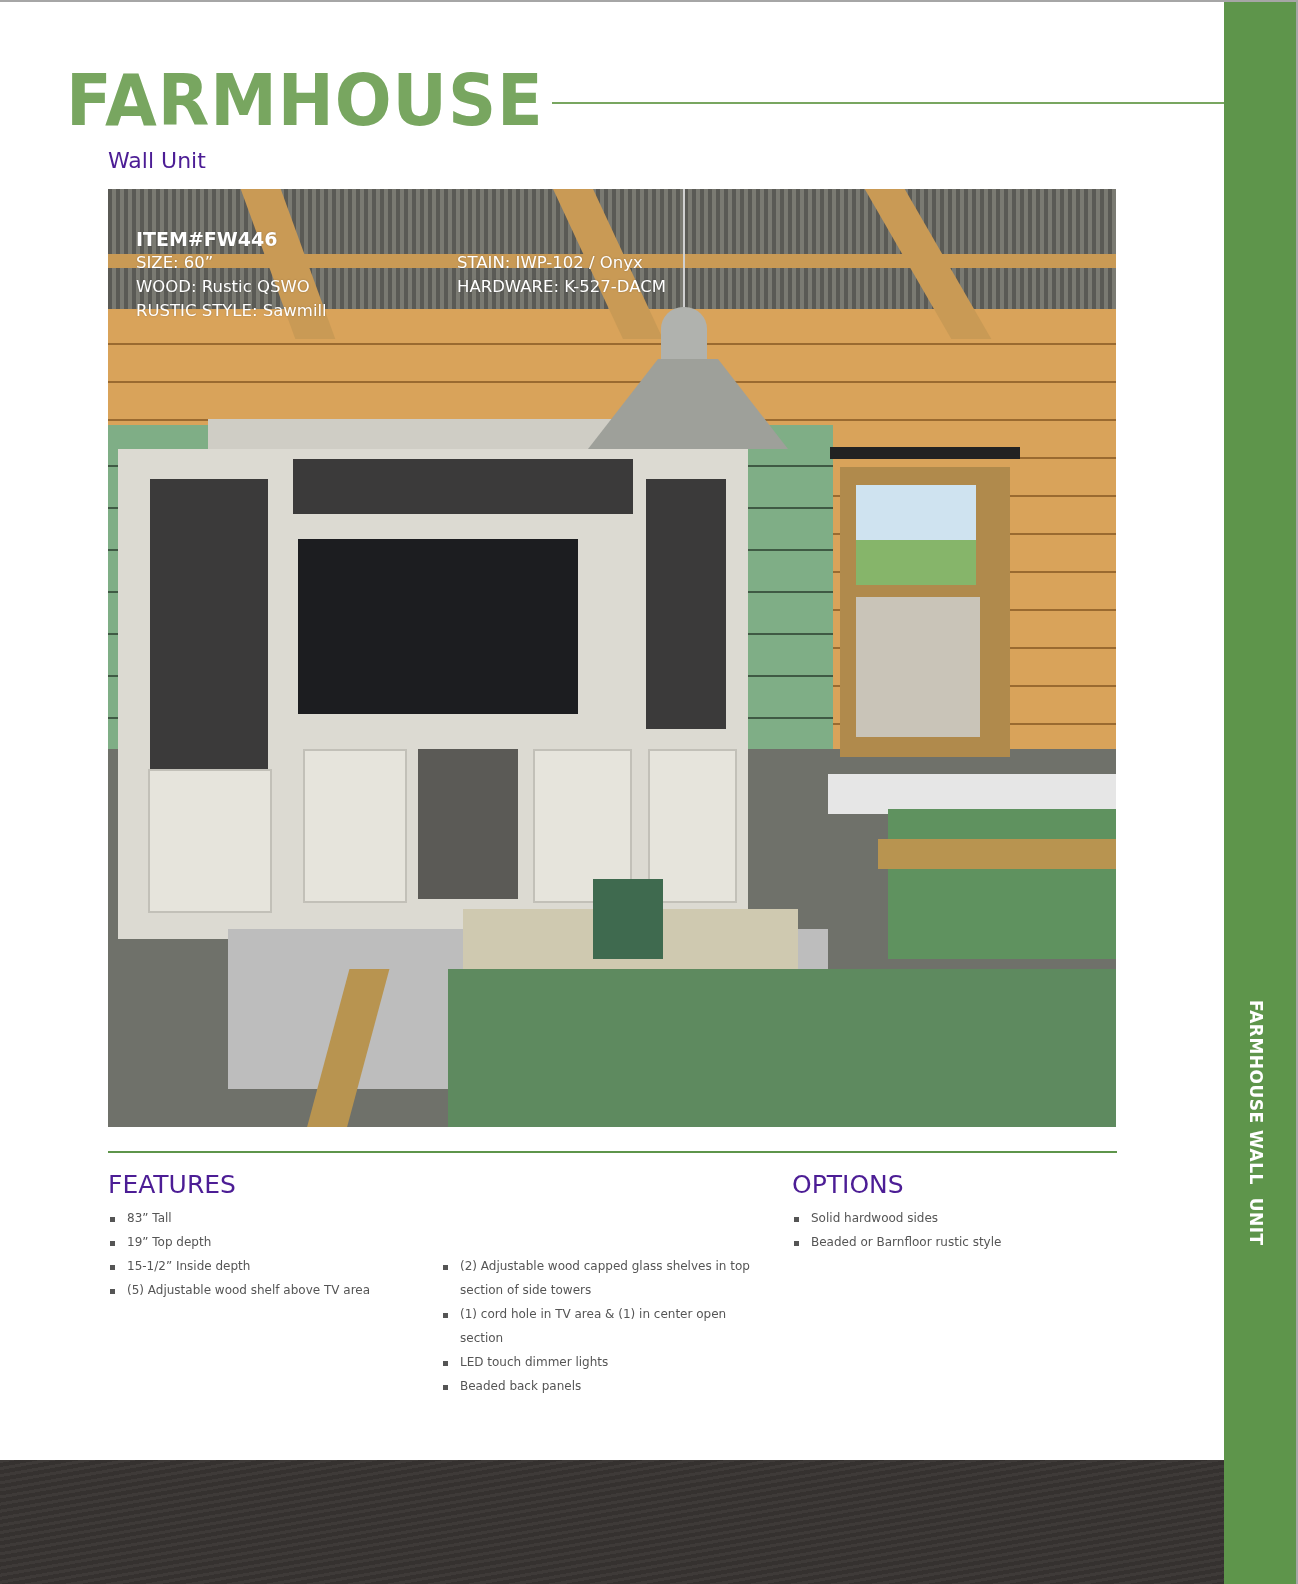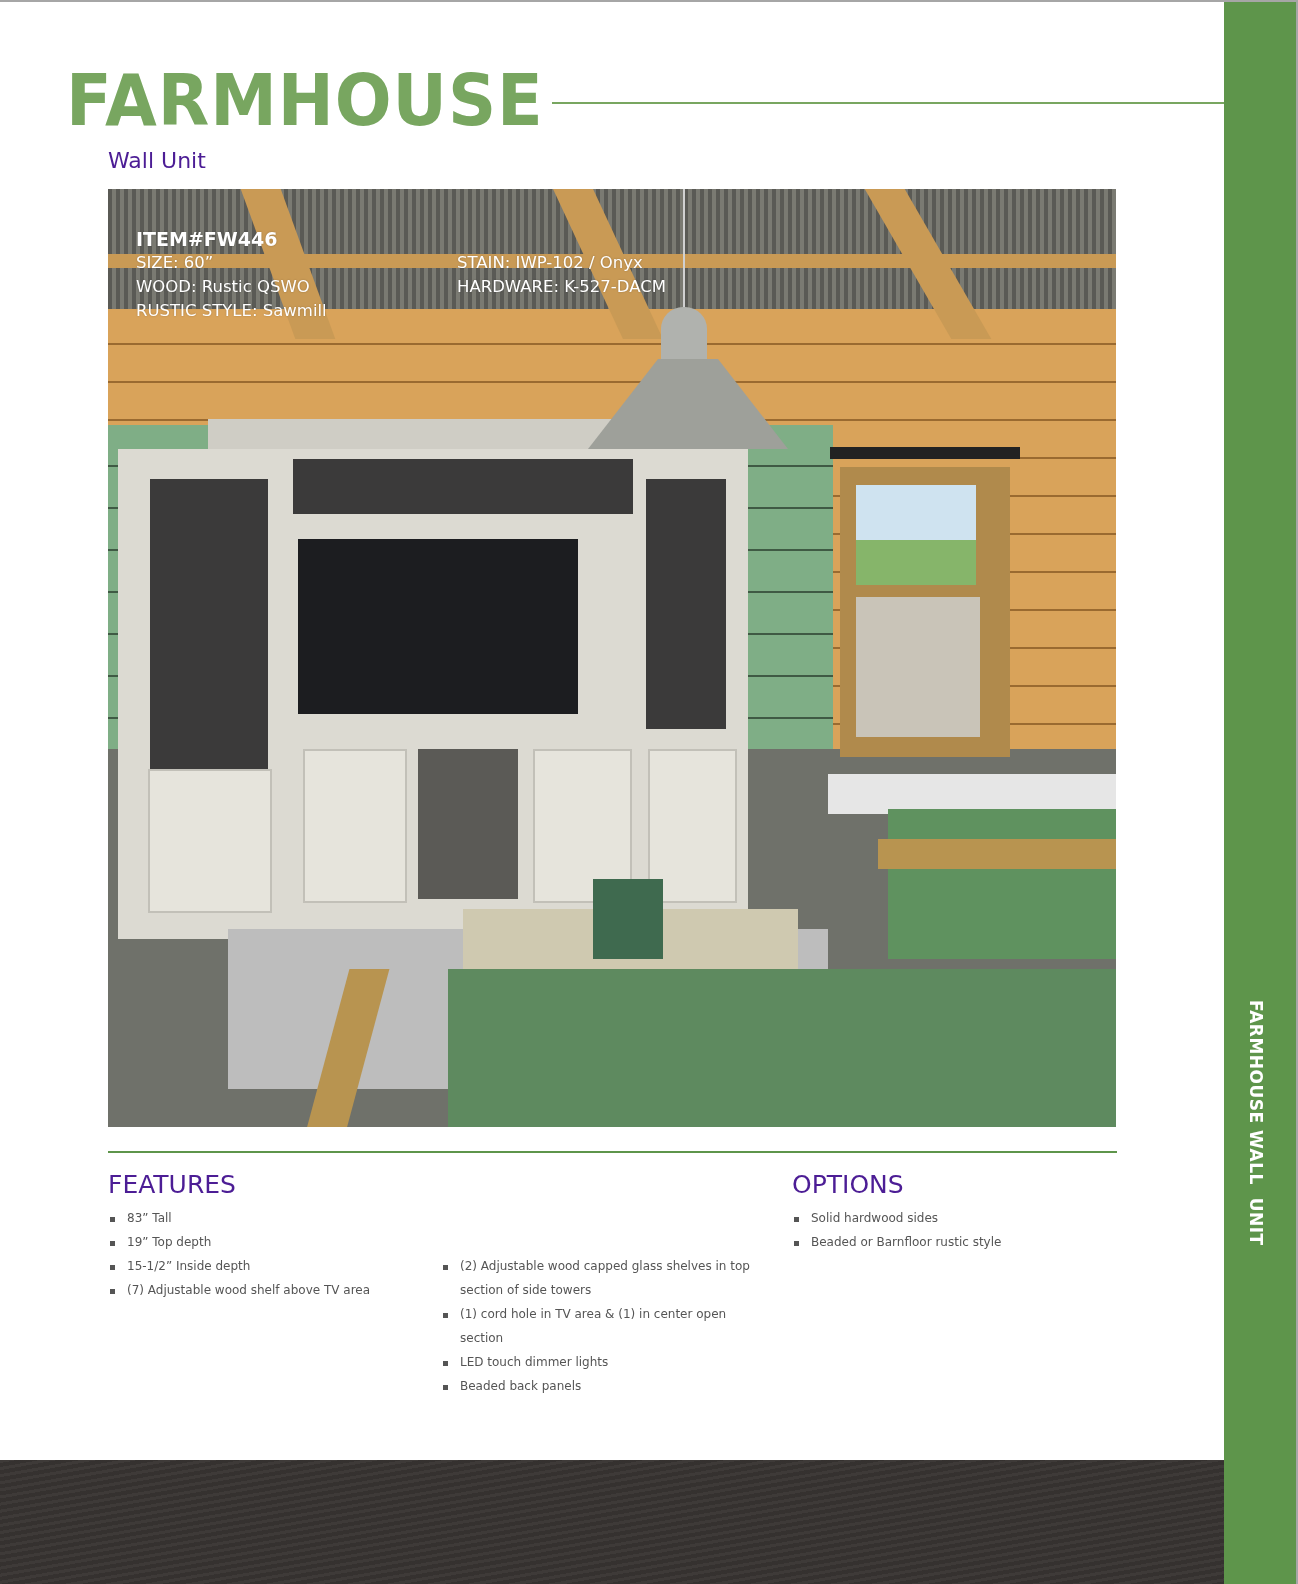--- a/index.html
+++ b/index.html
@@ -146,21 +146,21 @@
   </div>
 </div>
 
 <div class="section-rule"></div>
 
 <div class="heading" style="left:108px;top:1170px;">FEATURES</div>
 <ul class="bullets" style="left:110px;top:1206px;width:300px;">
   <li>83” Tall</li>
   <li>19” Top depth</li>
   <li>15-1/2” Inside depth</li>
-  <li>(7) Adjustable wood shelf above TV area</li>
+  <li>(5) Adjustable wood shelf above TV area</li>
 </ul>
 <ul class="bullets" style="left:443px;top:1206px;width:310px;margin-top:48px;">
   <li>(2) Adjustable wood capped glass shelves in top section of side towers</li>
   <li>(1) cord hole in TV area &amp; (1) in center open section</li>
   <li>LED touch dimmer lights</li>
   <li>Beaded back panels</li>
 </ul>
 
 <div class="heading" style="left:792px;top:1170px;">OPTIONS</div>
 <ul class="bullets" style="left:794px;top:1206px;width:305px;">

